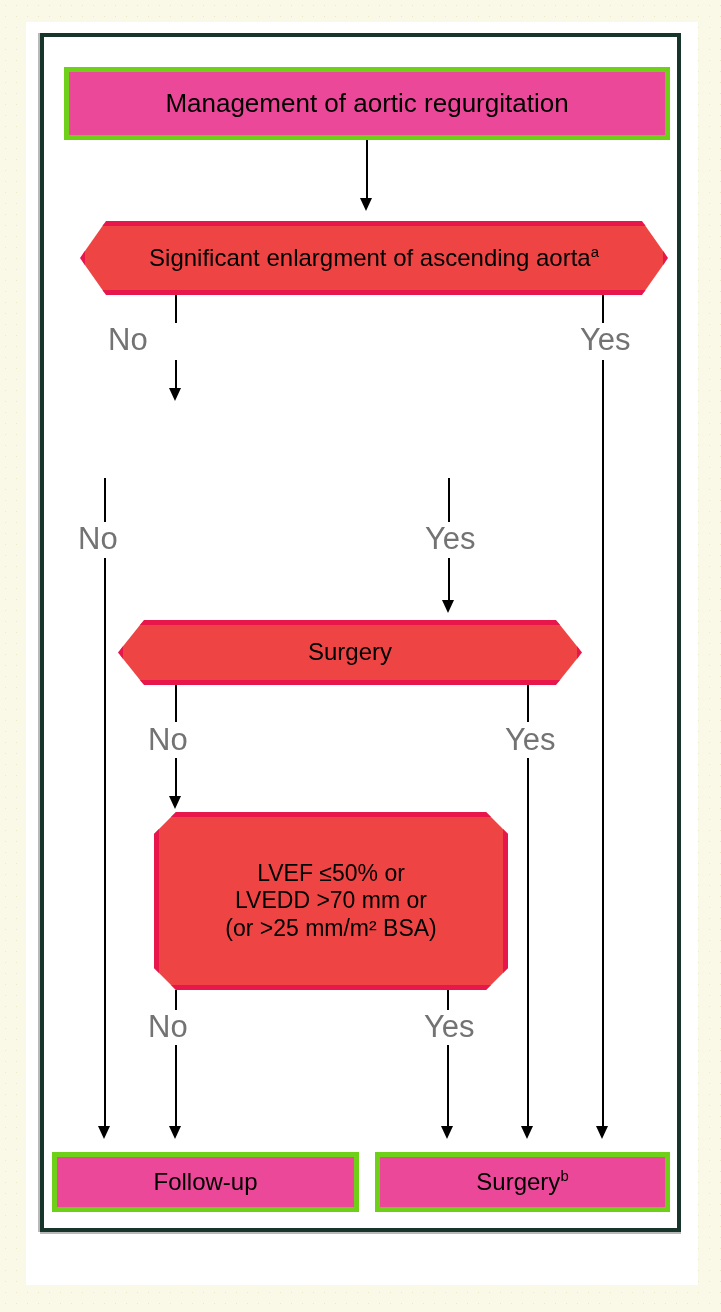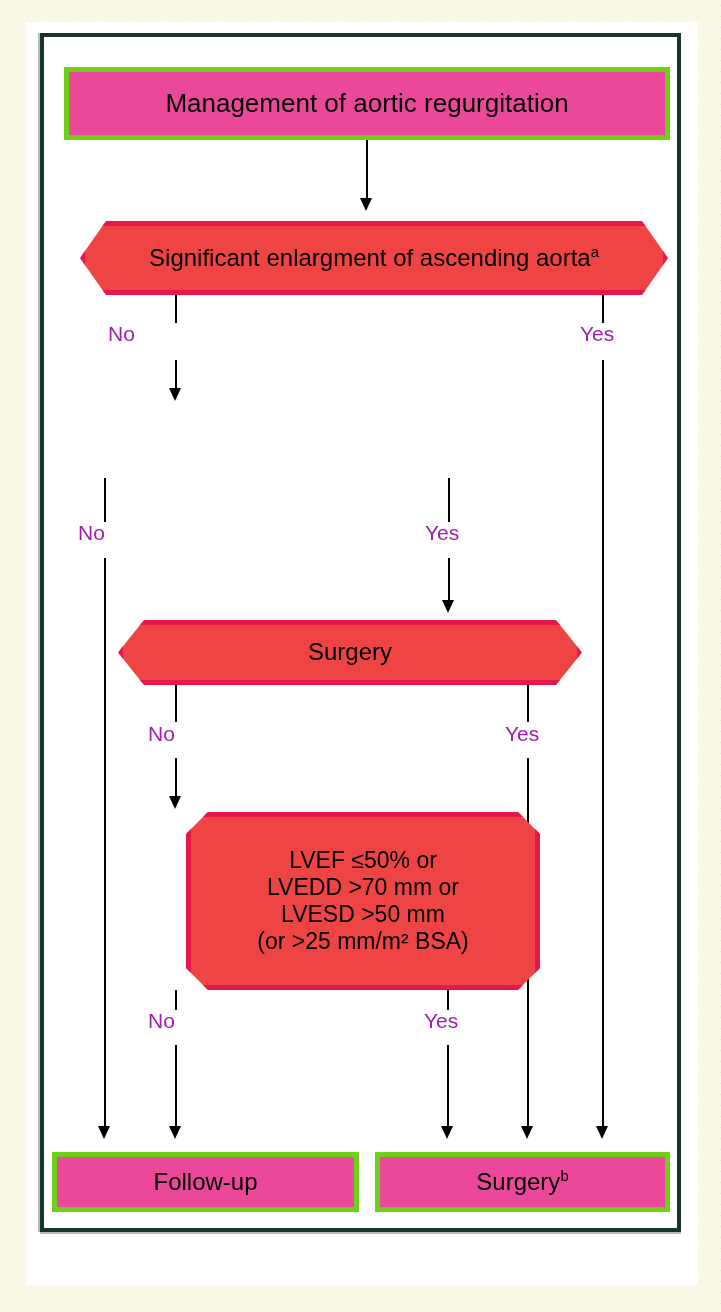--- a/index.html
+++ b/index.html
@@ -55,21 +55,21 @@
   .oct-box{
     clip-path:polygon(22px 0, calc(100% - 22px) 0, 100% 22px, 100% calc(100% - 22px), calc(100% - 22px) 100%, 22px 100%, 0 calc(100% - 22px), 0 22px);
   }
   .title-text{font-size:26px;}
   .node-text{font-size:24px;}
   .crit-text{font-size:23px;}
   .term-text{font-size:24px;}
   sup{font-size:0.62em;vertical-align:super;line-height:0;}
   .branch-label{
     position:absolute;
-    font-size:21px;color:#a21caf;
+    font-size:31px;color:#737373;
     white-space:nowrap;
   }
   .ln{position:absolute;background:#000;width:1.6px;}
   .arrowhead{
     position:absolute;width:0;height:0;
     border-left:6.5px solid transparent;
     border-right:6.5px solid transparent;
     border-top:13px solid #000;
   }
 </style>
@@ -121,24 +121,23 @@
   <div class="ln" style="left:175px;top:685px;height:37px;"></div>
   <span class="branch-label" style="left:148px;top:722px;">No</span>
   <div class="ln" style="left:175px;top:758px;height:42px;"></div>
   <div class="arrowhead" style="left:169px;top:796px;"></div>
 
   <div class="ln" style="left:527px;top:685px;height:37px;"></div>
   <span class="branch-label" style="left:505px;top:722px;">Yes</span>
   <div class="ln" style="left:527px;top:758px;height:374px;"></div>
   <div class="arrowhead" style="left:521px;top:1126px;"></div>
 
-  <div class="node decision oct-box crit-text" style="left:154px;top:812px;width:354px;height:178px;flex-direction:column;margin-left:32px;">
+  <div class="node decision oct-box crit-text" style="left:154px;top:812px;width:354px;height:178px;flex-direction:column;">
     <span>LVEF ≤50% or</span>
     <span>LVEDD &gt;70 mm or</span>
-    <span>LVESD &gt;50 mm</span>
     <span>(or &gt;25 mm/m² BSA)</span>
   </div>
 
   <div class="ln" style="left:175px;top:990px;height:20px;"></div>
   <span class="branch-label" style="left:148px;top:1009px;">No</span>
   <div class="ln" style="left:175px;top:1045px;height:87px;"></div>
   <div class="arrowhead" style="left:169px;top:1126px;"></div>
 
   <div class="ln" style="left:447px;top:990px;height:20px;"></div>
   <span class="branch-label" style="left:424px;top:1009px;">Yes</span>

